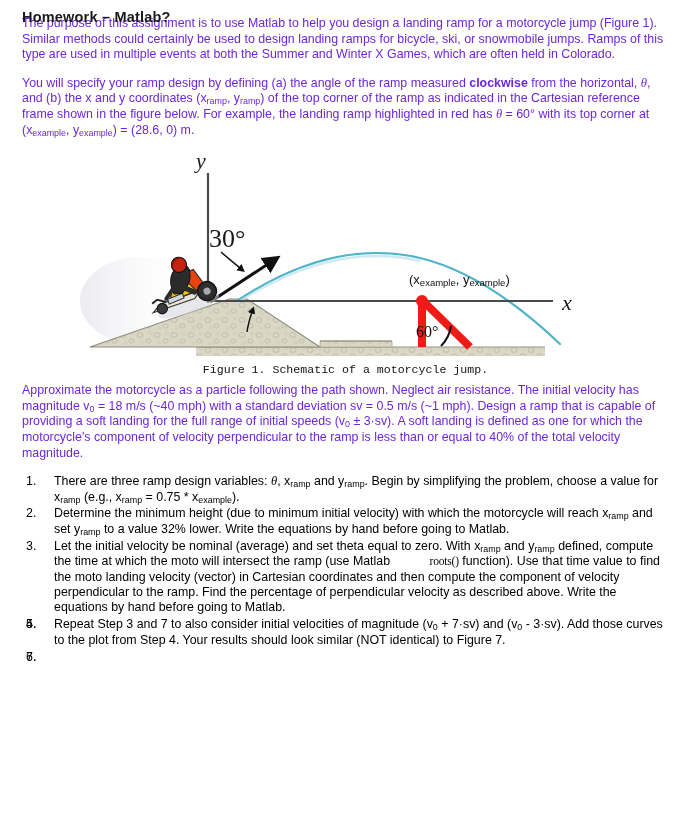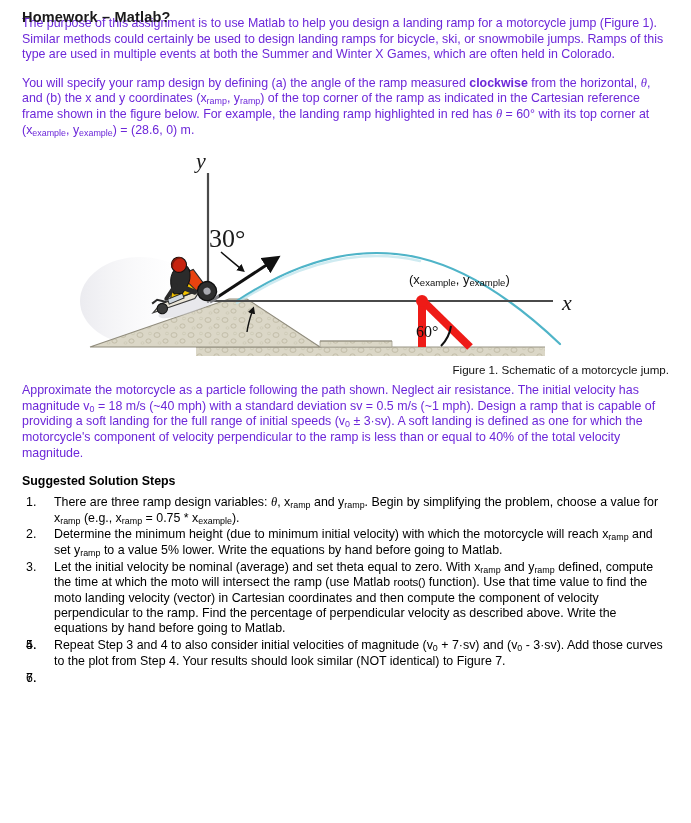--- a/index.html
+++ b/index.html
@@ -40,21 +40,21 @@
     color: #6d28d9;
   }
   .p1 { margin-top: 16px; }
   sub {
     font-size: 0.72em;
     vertical-align: -0.22em;
     line-height: 0;
   }
   .it { font-style: italic; font-family: "Liberation Serif", serif; font-size: 1.02em;}
   .bold { font-weight: bold; margin-top: 36px; }
-  .mono { font-family: Liberation Sans, sans-serif; font-size: 0.93em; letter-spacing: -0.2px;}
+  .mono { font-family: Liberation Serif, serif; font-size: 0.93em; letter-spacing: -0.2px; margin-left: 36px;}
 
   
   .figure-wrap {
     position: relative;
     width: 100%;
     height: 232px;
     margin-top: 3px;
   }
   .figure-canvas {
     position: absolute;
@@ -62,23 +62,24 @@
     top: 0;
     width: 691px;
     height: 212px;
     margin-left: -22px;
   }
   .fig-caption {
     position: absolute;
     top: 212px;
     left: 0;
     width: 647px;
-    text-align: right;
+    text-align: center;
     font-size: 11.6px;
     color: #111;
+    font-family: Liberation Mono, monospace;
   }
 
   
   .section-head {
     font-size: 12.4px;
     font-weight: bold;
     margin: 3px 0 7px 0;
   }
   ol.steps {
     margin: 0;
@@ -197,45 +198,44 @@
         <circle cx="32" cy="-4" r="7.6" fill="#c62410" stroke="#111" stroke-width="1.1"></circle>
         <path d="M 25,-4 C 26,-9 31,-12 36,-10" fill="none" stroke="#7e1a0c" stroke-width="1.8"></path>
       </g>
     </svg>
 
     <div class="fig-caption">Figure 1. Schematic of a motorcycle jump.</div>
   </div>
 
   <p class="para"><span>Approximate the motorcycle as a particle following the path shown. Neglect air resistance. The initial velocity has magnitude v</span><sub>0</sub><span> = 18 m/s (~40 mph) with a standard deviation sv = 0.5 m/s (~1 mph). Design a ramp that is capable of providing a soft landing for the full range of initial speeds (v</span><sub>0</sub><span> ± 3·sv). A soft landing is defined as one for which the motorcycle's component of velocity perpendicular to the ramp is less than or equal to 40% of the total velocity magnitude.</span></p>
 
-  <div class="section-head">Suggested Solution Steps</div>
 
   <ol class="steps">
     <li>
       <span class="num">1.</span>
       <span><span>There are three ramp design variables: </span><span class="it">θ</span><span>, x</span><sub>ramp</sub><span> and y</span><sub>ramp</sub><span>. Begin by simplifying the problem, choose a value for x</span><sub>ramp</sub><span> (e.g., x</span><sub>ramp</sub><span> = 0.75 * x</span><sub>example</sub><span>).</span></span>
     </li>
 
     <li>
       <span class="num">2.</span>
-      <span><span>Determine the minimum height (due to minimum initial velocity) with which the motorcycle will reach x</span><sub>ramp</sub><span> and set y</span><sub>ramp</sub><span> to a value 5% lower. Write the equations by hand before going to Matlab.</span></span>
+      <span><span>Determine the minimum height (due to minimum initial velocity) with which the motorcycle will reach x</span><sub>ramp</sub><span> and set y</span><sub>ramp</sub><span> to a value 32% lower. Write the equations by hand before going to Matlab.</span></span>
     </li>
 
     <li>
       <span class="num">3.</span>
       <span><span>Let the initial velocity be nominal (average) and set theta equal to zero. With x</span><sub>ramp</sub><span> and y</span><sub>ramp</sub><span> defined, compute the time at which the moto will intersect the ramp (use Matlab </span><span class="mono">roots()</span><span> function). Use that time value to find the moto landing velocity (vector) in Cartesian coordinates and then compute the component of velocity perpendicular to the ramp. Find the percentage of perpendicular velocity as described above. Write the equations by hand before going to Matlab.</span></span>
     </li>
 
     <li>
       <span class="num">4.</span>
     </li>
 
     <li>
       <span class="num">5.</span>
-      <span><span>Repeat Step 3 and 4 to also consider initial velocities of magnitude (v</span><sub>0</sub><span> + 7·sv) and (v</span><sub>0</sub><span> - 3·sv). Add those curves to the plot from Step 4. Your results should look similar (NOT identical) to Figure 7.</span></span>
+      <span><span>Repeat Step 3 and 7 to also consider initial velocities of magnitude (v</span><sub>0</sub><span> + 7·sv) and (v</span><sub>0</sub><span> - 3·sv). Add those curves to the plot from Step 4. Your results should look similar (NOT identical) to Figure 7.</span></span>
     </li>
 
     <li>
       <span class="num">6.</span>
     </li>
 
     <li>
       <span class="num">7.</span>
     </li>
   </ol>

